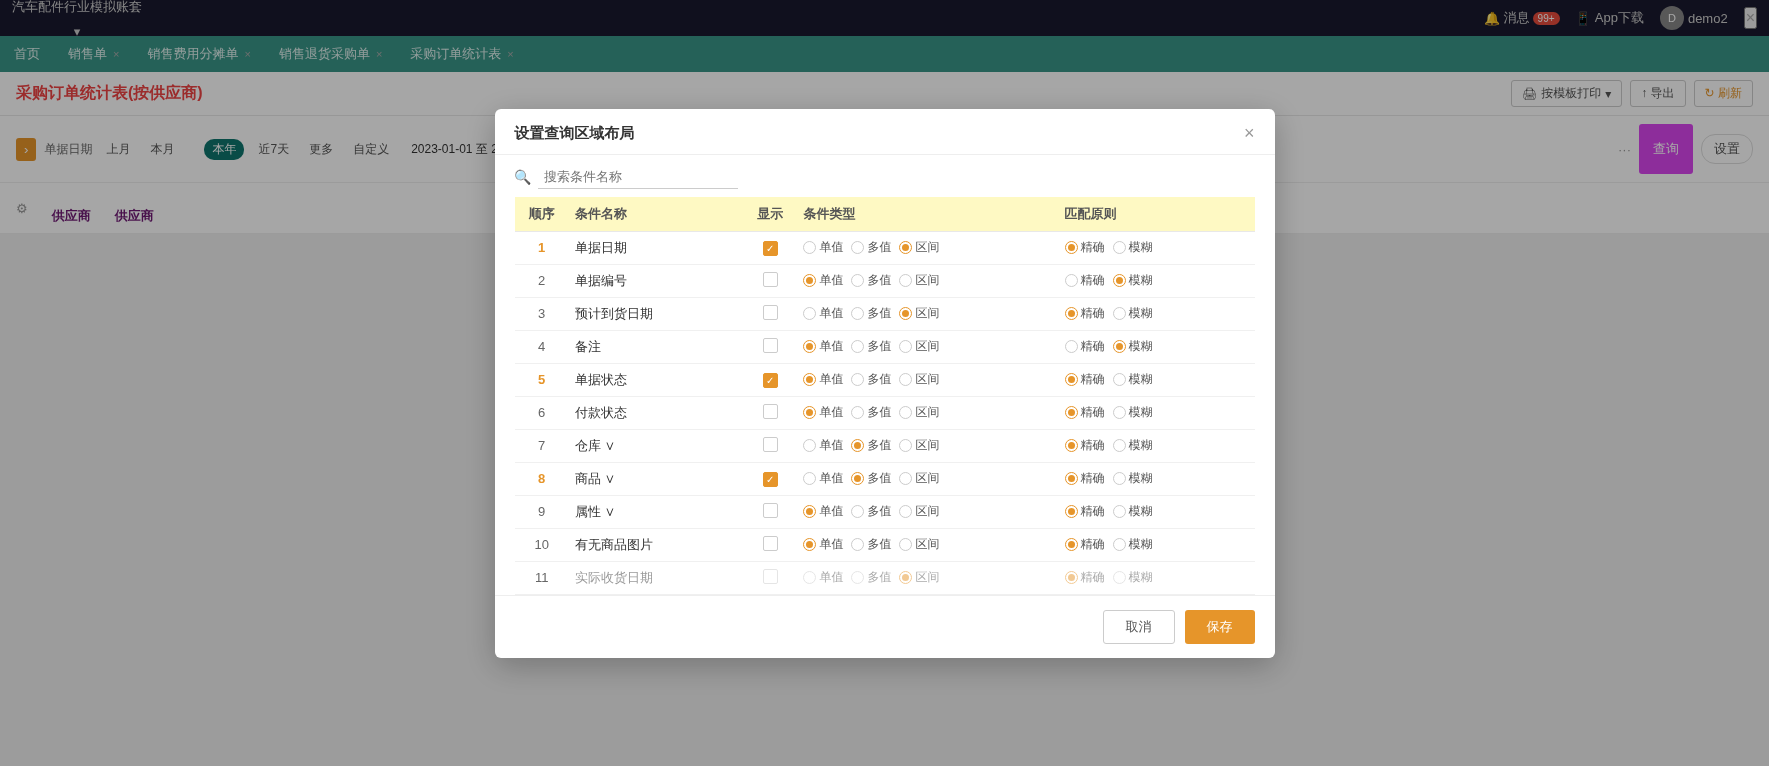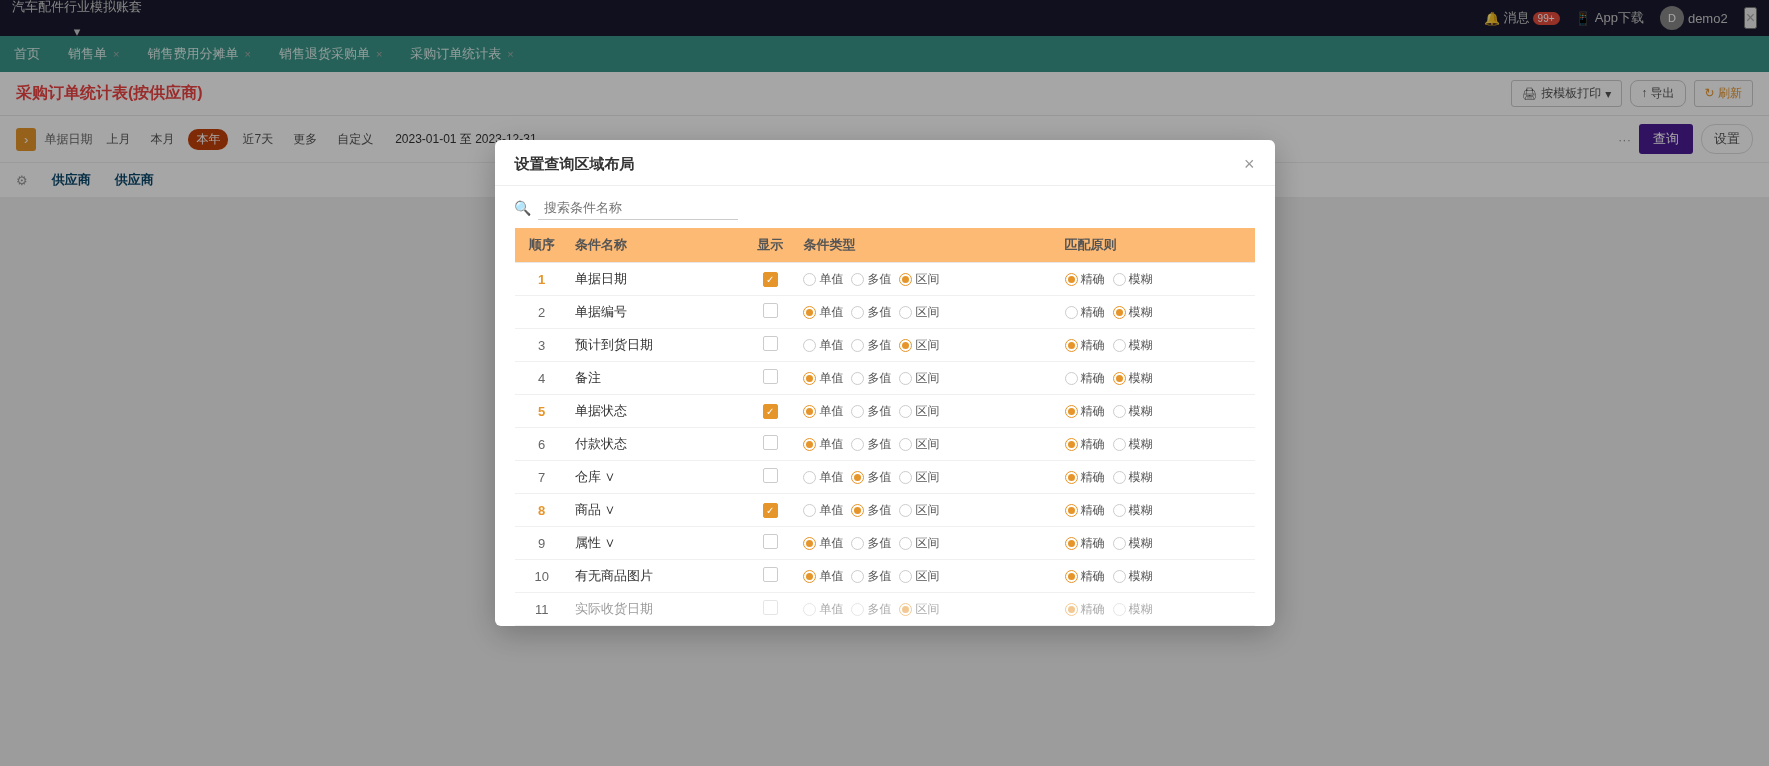--- a/index.html
+++ b/index.html
@@ -47,51 +47,51 @@
       background: #fff;
       display: flex;
       align-items: center;
       justify-content: space-between;
       padding: 0 16px;
       border-bottom: 1px solid #e8e8e8;
     }
     .page-title { font-size: 16px; font-weight: bold; color: #ef4444; }
     .page-actions { display: flex; align-items: center; gap: 8px; }
     .btn-print { border: 1px solid #ccc; background: #fff; padding: 4px 10px; border-radius: 3px; cursor: pointer; font-size: 12px; color: #555; display: flex; align-items: center; gap: 4px; }
-    .btn-export { border: 1px solid #ccc; background: #fff; padding: 4px 10px; border-radius: 8px; cursor: pointer; font-size: 12px; color: #555; }
+    .btn-export { border: 1px solid #ccc; background: #fff; padding: 4px 10px; border-radius: 3px; cursor: pointer; font-size: 12px; color: #555; }
     .btn-refresh { border: 1px solid #ccc; background: #fff; padding: 4px 10px; border-radius: 3px; cursor: pointer; font-size: 12px; color: #e6952a; }
 
     
     .filter-bar {
       background: #fff;
       padding: 8px 16px;
       display: flex;
       align-items: center;
       gap: 8px;
       border-bottom: 1px solid #eee;
     }
     .filter-arrow { background: #e6952a; color: #fff; border: none; border-radius: 3px; padding: 4px 8px; cursor: pointer; }
     .date-label { font-size: 12px; color: #666; }
     .date-btn { background: none; border: none; font-size: 12px; color: #555; cursor: pointer; padding: 2px 6px; }
-    .date-btn.active { background: #c2410c; color: #fff; border-radius: 10px; padding: 2px 8px; }
+    .date-btn.active { background: #0f766e; color: #fff; border-radius: 10px; padding: 2px 8px; margin-left: 16px; }
     .date-range { font-size: 12px; color: #333; margin-left: 8px; }
     .filter-dots { margin-left: auto; color: #999; cursor: pointer; }
-    .btn-query { background: #4c1d95; color: #fff; border: none; border-radius: 3px; padding: 6px 14px; cursor: pointer; font-size: 13px; }
+    .btn-query { background: #d946ef; color: #fff; border: none; border-radius: 3px; padding: 16px 14px; cursor: pointer; font-size: 13px; }
     .btn-settings { border: 1px solid #ddd; background: #fff; color: #555; border-radius: 14px; padding: 5px 12px; cursor: pointer; font-size: 13px; }
 
     
     .table-header {
       background: #fff;
       padding: 8px 16px;
       display: flex;
       align-items: center;
       border-bottom: 1px solid #eee;
     }
     .col-gear { color: #999; cursor: pointer; margin-right: 12px; }
-    .col-header { font-size: 13px; color: #0c4a6e; font-weight: bold; padding: 0 12px; }
+    .col-header { font-size: 13px; color: #701a75; font-weight: bold; padding: 0 12px; margin-top: 16px; }
 
     
     .overlay {
       position: fixed;
       top: 0; left: 0; right: 0; bottom: 0;
       background: rgba(0,0,0,0.35);
       z-index: 100;
       display: flex;
       align-items: center;
       justify-content: center;
@@ -158,21 +158,21 @@
     .search-icon-span { color: #aaa; font-size: 14px; }
 
     
     .dialog-table { flex: 1; overflow-y: auto; padding: 0 20px; }
     table { width: 100%; border-collapse: collapse; }
     thead tr th {
       text-align: left;
       padding: 8px 6px;
       font-size: 13px;
       color: #555;
-      background: #fdba74;
+      background: #fef9c3;
       border-bottom: 1px solid #e8e8e8;
       font-weight: bold;
     }
     tbody tr td {
       padding: 7px 6px;
       font-size: 13px;
       color: #333;
       border-bottom: 1px solid #f0f0f0;
       vertical-align: middle;
     }
@@ -691,14 +691,18 @@
                     <span class="radio-circle"></span>
                     <span>模糊</span>
                   </label>
                 </div>
               </td>
             </tr>
           </tbody>
       </table>
     </div>
 
+    <div class="dialog-footer">
+      <button class="btn-cancel">取消</button>
+      <button class="btn-save">保存</button>
+    </div>
   </div>
 </div>
 
 </body></html>

